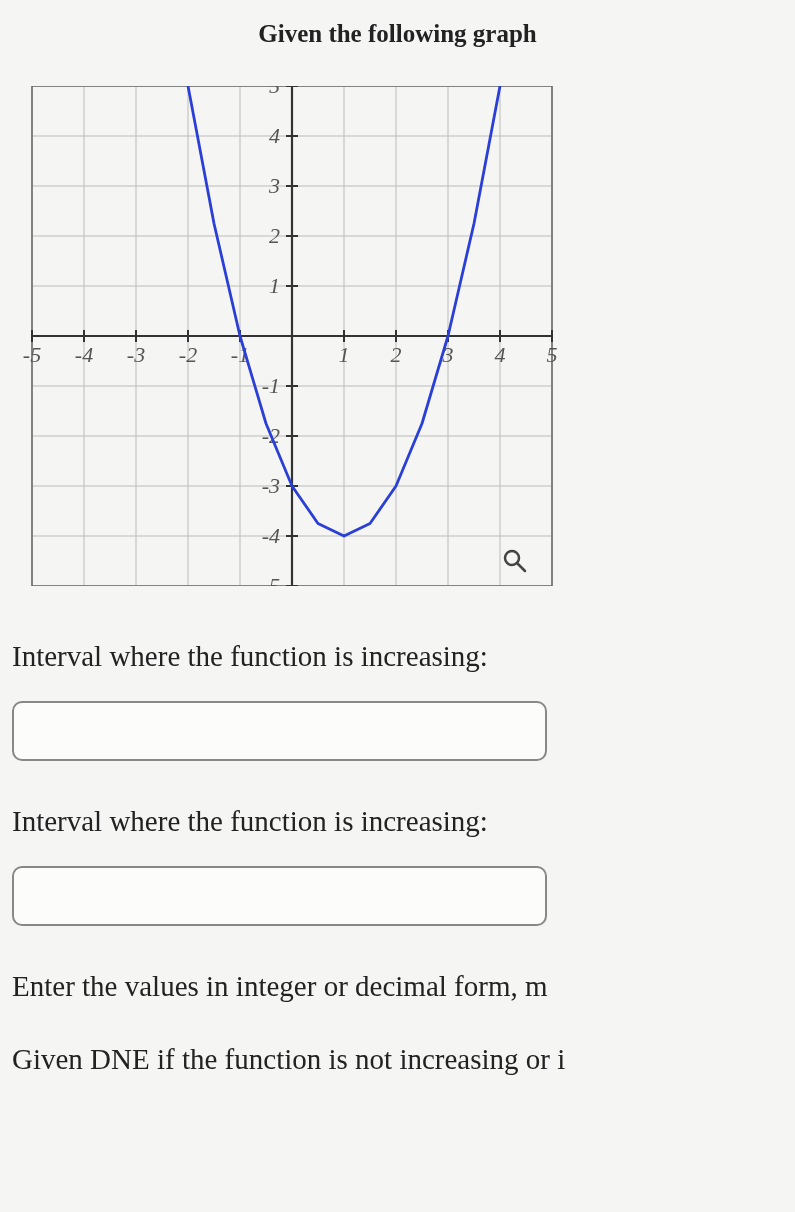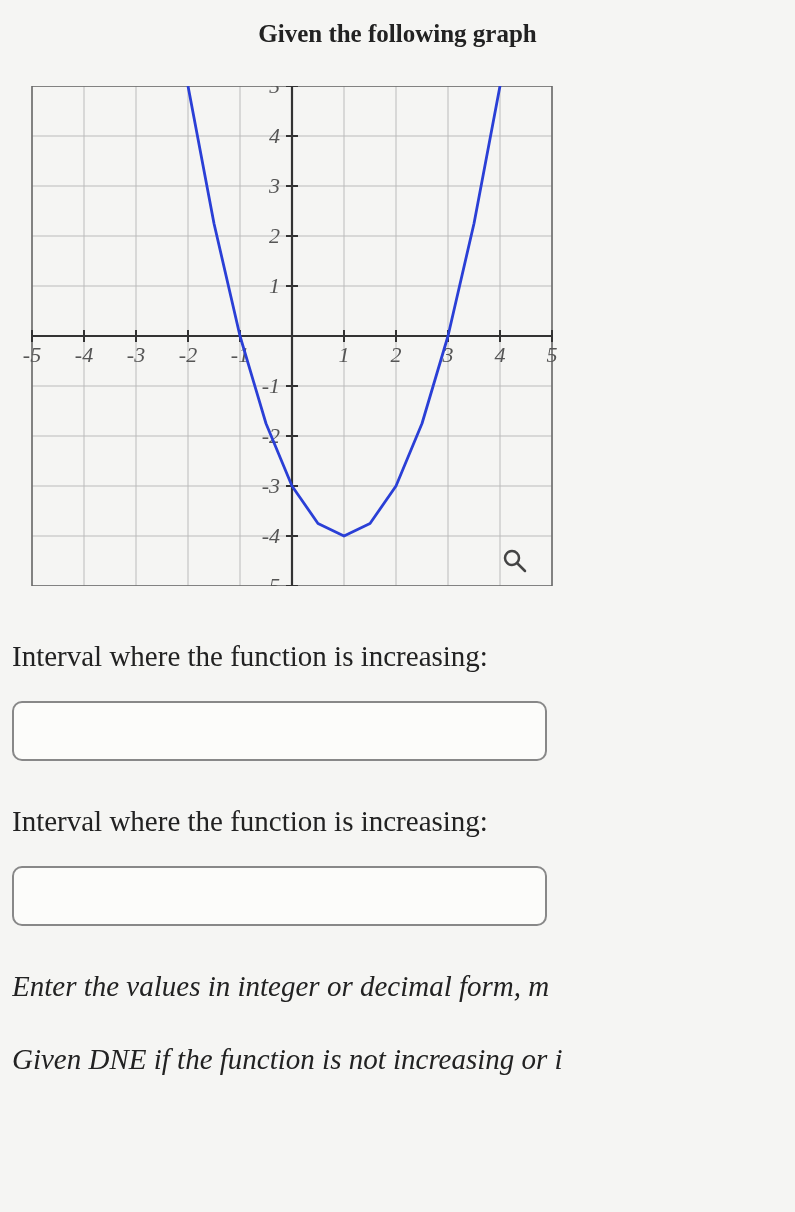--- a/index.html
+++ b/index.html
@@ -40,21 +40,20 @@
     padding: 8px 14px;
     margin-bottom: 44px;
     outline: none;
   }
   .instruction {
     font-size: 29px;
     margin-top: 40px;
     margin-bottom: 24px;
     white-space: nowrap;
     overflow: hidden;
-    font-style: italic;
   }
   svg { display: block; }
   .axis-label {
     font-family: Georgia, 'Times New Roman', serif;
     font-size: 22px;
     font-style: italic;
     fill: #555;
   }
   .magnifier {
     position: absolute;

